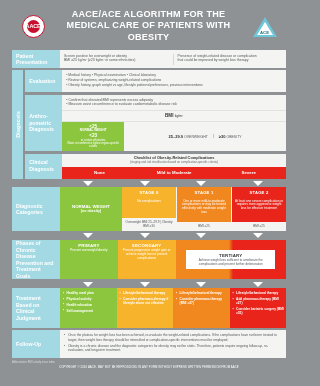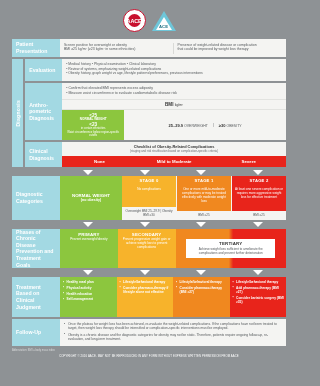--- a/index.html
+++ b/index.html
@@ -164,20 +164,21 @@
 </style>
 </head>
 <body>
 
 <div class="page">
 
   <div class="header">
     <div class="aace-logo">
       <div class="inner">AACE</div>
     </div>
+    <div class="title">AACE/ACE ALGORITHM FOR THE MEDICAL CARE OF PATIENTS WITH OBESITY</div>
     <div class="ace-logo">
       <div class="tri"></div>
       <div class="tri2"></div>
       <div class="lbl">ACE</div>
     </div>
   </div>
 
   <div class="row pp">
     <div class="lbl-cell">Patient Presentation</div>
     <div class="c">

